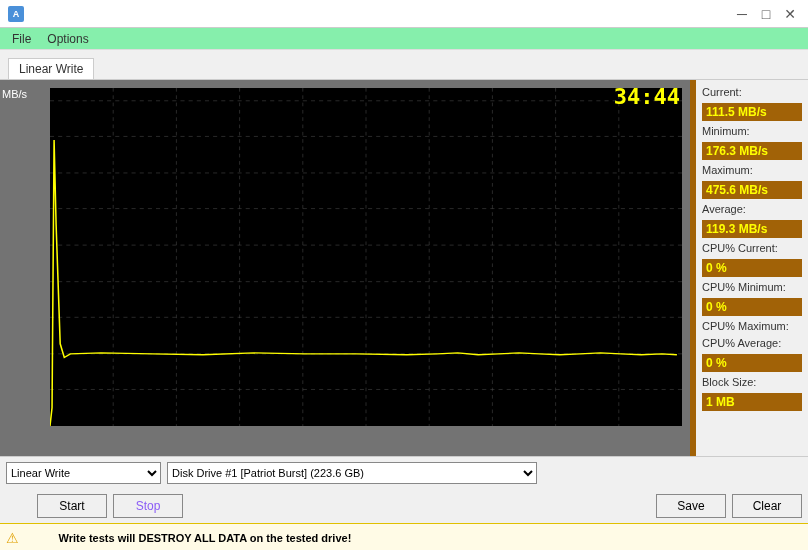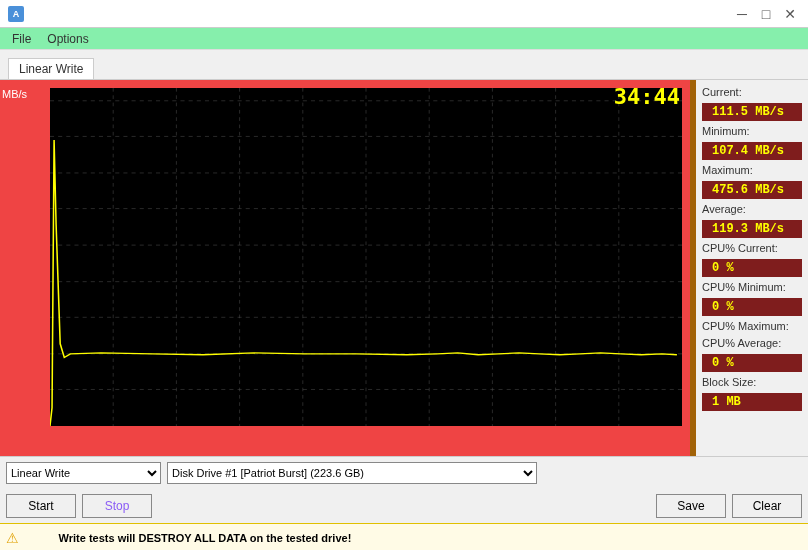--- a/index.html
+++ b/index.html
@@ -48,21 +48,21 @@
       cursor: pointer;
     }
 
     .main-content {
       display: flex;
       height: calc(550px - 28px - 22px - 30px - 32px - 34px - 28px);
     }
 
     .chart-area {
       flex: 1;
-      background: #ef4444;
+      background: #737373;
       position: relative;
       padding: 8px 8px 30px 50px;
     }
 
     .chart-y-label {
       position: absolute;
       left: 2px;
       top: 8px;
       color: #fff;
       font-size: 11px;
@@ -83,27 +83,27 @@
       background: #f0f0f0;
       padding: 6px 6px;
       border-left: 6px solid #a16207;
       display: flex;
       flex-direction: column;
       gap: 4px;
     }
 
     .stat-label { font-size: 11px; color: #333; margin-bottom: 1px; }
     .stat-value {
-      background: #7f1d1d;
+      background: #a16207;
       color: #ffff00;
       font-size: 12px;
       font-weight: bold;
-      padding: 2px 10px;
+      padding: 2px 4px;
       width: 100%;
-      font-family: Liberation Mono, monospace;
+      font-family: Liberation Sans, sans-serif;
     }
 
     .bottom-controls {
       background: #f0f0f0;
       border-top: 1px solid #ccc;
     }
 
     .dropdown-row {
       display: flex;
       align-items: center;
@@ -122,20 +122,21 @@
 
     .dropdown-mode { width: 155px; }
     .dropdown-disk { width: 370px; }
 
     .button-row {
       display: flex;
       align-items: center;
       padding: 4px 6px;
       gap: 6px;
       height: 34px;
+      margin-left: 31px;
     }
 
     .btn {
       height: 24px;
       min-width: 70px;
       font-size: 12px;
       border: 1px solid #888;
       background: #f0f0f0;
       cursor: pointer;
       padding: 0 12px;
@@ -242,21 +243,21 @@
 
       <polyline points="0,370 2,350 4,57 6,150 10,280 14,295 20,291 50,290 100,291 150,292 200,290 250,291 300,291 350,292 380,291 400,290 420,292 440,291 460,290 480,291 500,292 520,291 540,290 560,291 580,292 600,291 615,292" fill="none" stroke="#ffff00" stroke-width="1.5"></polyline>
     </svg>
   </div>
 
   <div class="right-panel">
     <div class="stat-label">Current:</div>
     <div class="stat-value">111.5 MB/s</div>
 
     <div class="stat-label">Minimum:</div>
-    <div class="stat-value">107.4 MB/s</div>
+    <div class="stat-value">176.3 MB/s</div>
 
     <div class="stat-label">Maximum:</div>
     <div class="stat-value">475.6 MB/s</div>
 
     <div class="stat-label">Average:</div>
     <div class="stat-value">119.3 MB/s</div>
 
     <div class="stat-label">CPU% Current:</div>
     <div class="stat-value">0 %</div>
 

